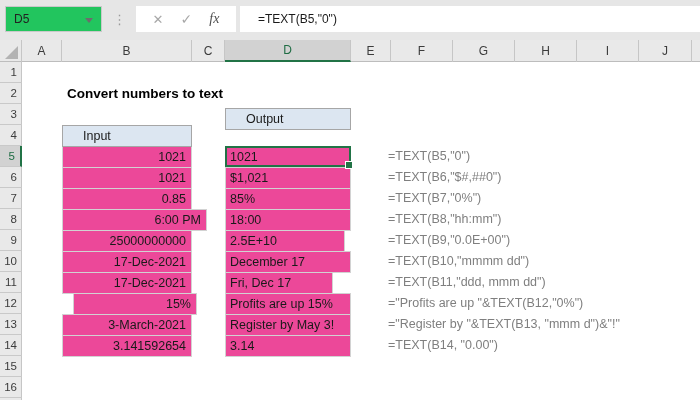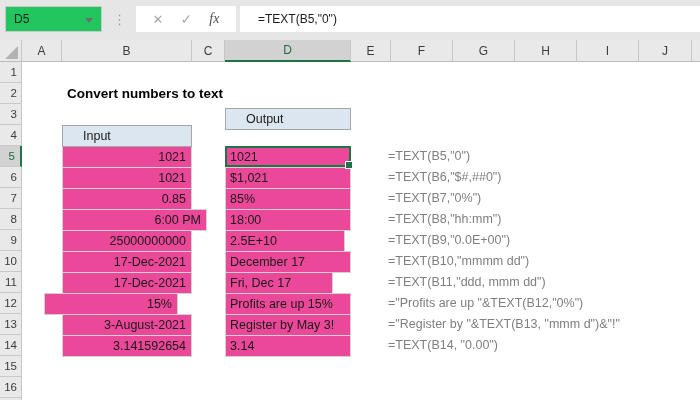--- a/index.html
+++ b/index.html
@@ -106,22 +106,22 @@
     <div class="title">Convert numbers to text</div>
     <div id="tables">
         <div class="tcell hdr" style="left: 62px; top: 125px; width: 130px;">Input</div>
         <div class="tcell rt" style="left: 62px; top: 146px; width: 130px;">1021</div>
         <div class="tcell rt" style="left: 62px; top: 167px; width: 130px;">1021</div>
         <div class="tcell rt" style="left: 62px; top: 188px; width: 130px;">0.85</div>
         <div class="tcell rt" style="left: 62px; top: 209px; width: 145px;">6:00 PM</div>
         <div class="tcell rt" style="left: 62px; top: 230px; width: 130px;">25000000000</div>
         <div class="tcell rt" style="left: 62px; top: 251px; width: 130px;">17-Dec-2021</div>
         <div class="tcell rt" style="left: 62px; top: 272px; width: 130px;">17-Dec-2021</div>
-        <div class="tcell rt" style="left: 44px; top: 293px; width: 134px; padding-left: 19px;">15%</div>
-        <div class="tcell rt" style="left: 62px; top: 314px; width: 130px;">3-August-2021</div>
+        <div class="tcell rt" style="left: 73px; top: 293px; width: 124px; padding-left: 19px;">15%</div>
+        <div class="tcell rt" style="left: 62px; top: 314px; width: 130px;">3-March-2021</div>
         <div class="tcell rt" style="left: 62px; top: 335px; width: 130px;">3.141592654</div>
         <div class="tcell hdr" style="left: 225px; top: 108px; width: 126px;">Output</div>
         <div class="tcell lt" style="left: 225px; top: 146px; width: 126px;">1021</div>
         <div class="tcell lt" style="left: 225px; top: 167px; width: 126px;">$1,021</div>
         <div class="tcell lt" style="left: 225px; top: 188px; width: 126px;">85%</div>
         <div class="tcell lt" style="left: 225px; top: 209px; width: 126px;">18:00</div>
         <div class="tcell lt" style="left: 225px; top: 230px; width: 120px;">2.5E+10</div>
         <div class="tcell lt" style="left: 225px; top: 251px; width: 126px;">December 17</div>
         <div class="tcell lt" style="left: 225px; top: 272px; width: 108px;">Fri, Dec 17</div>
         <div class="tcell lt" style="left: 225px; top: 293px; width: 126px;">Profits are up 15%</div>

